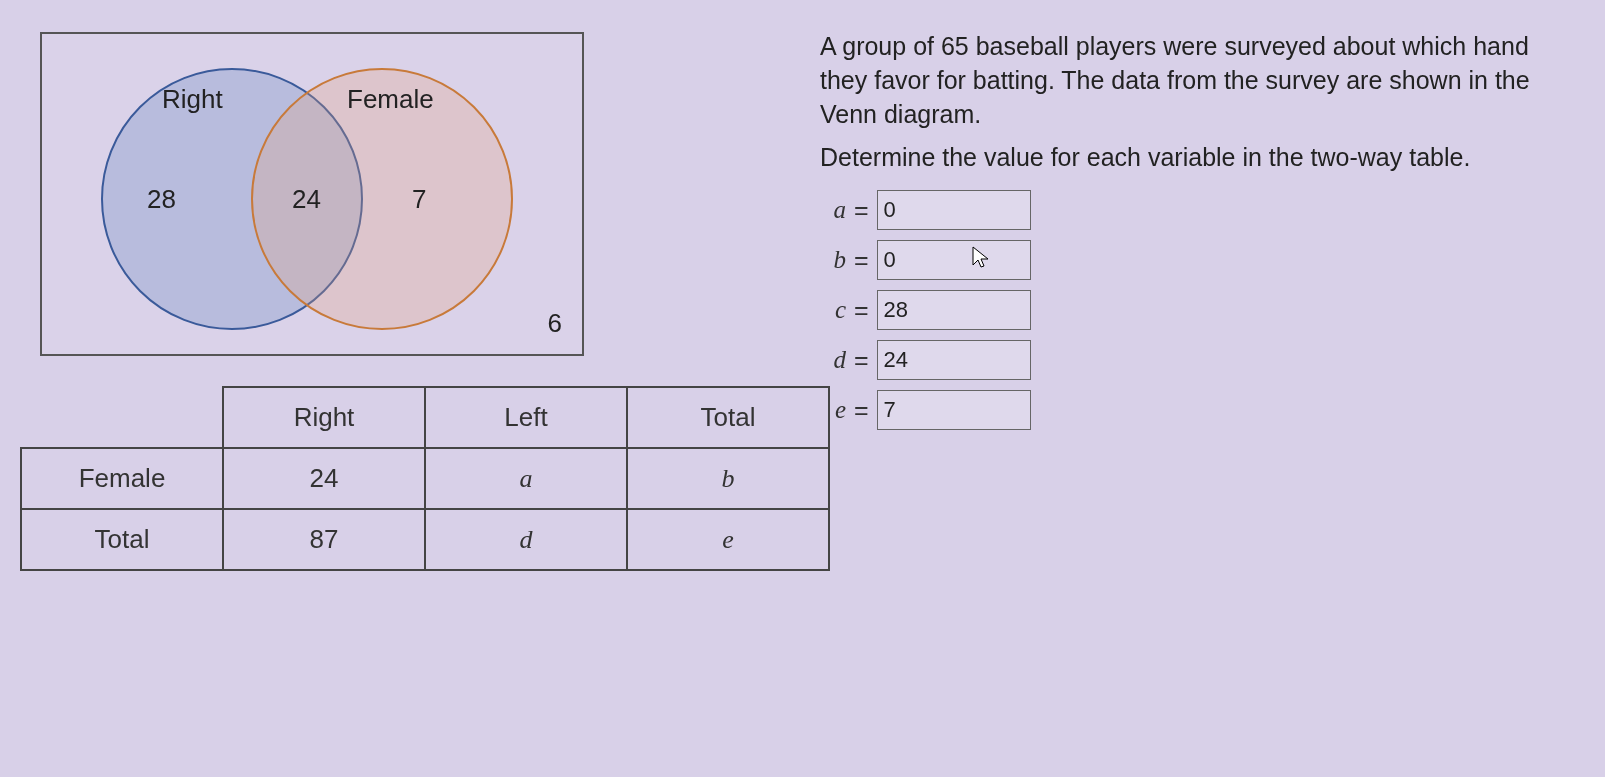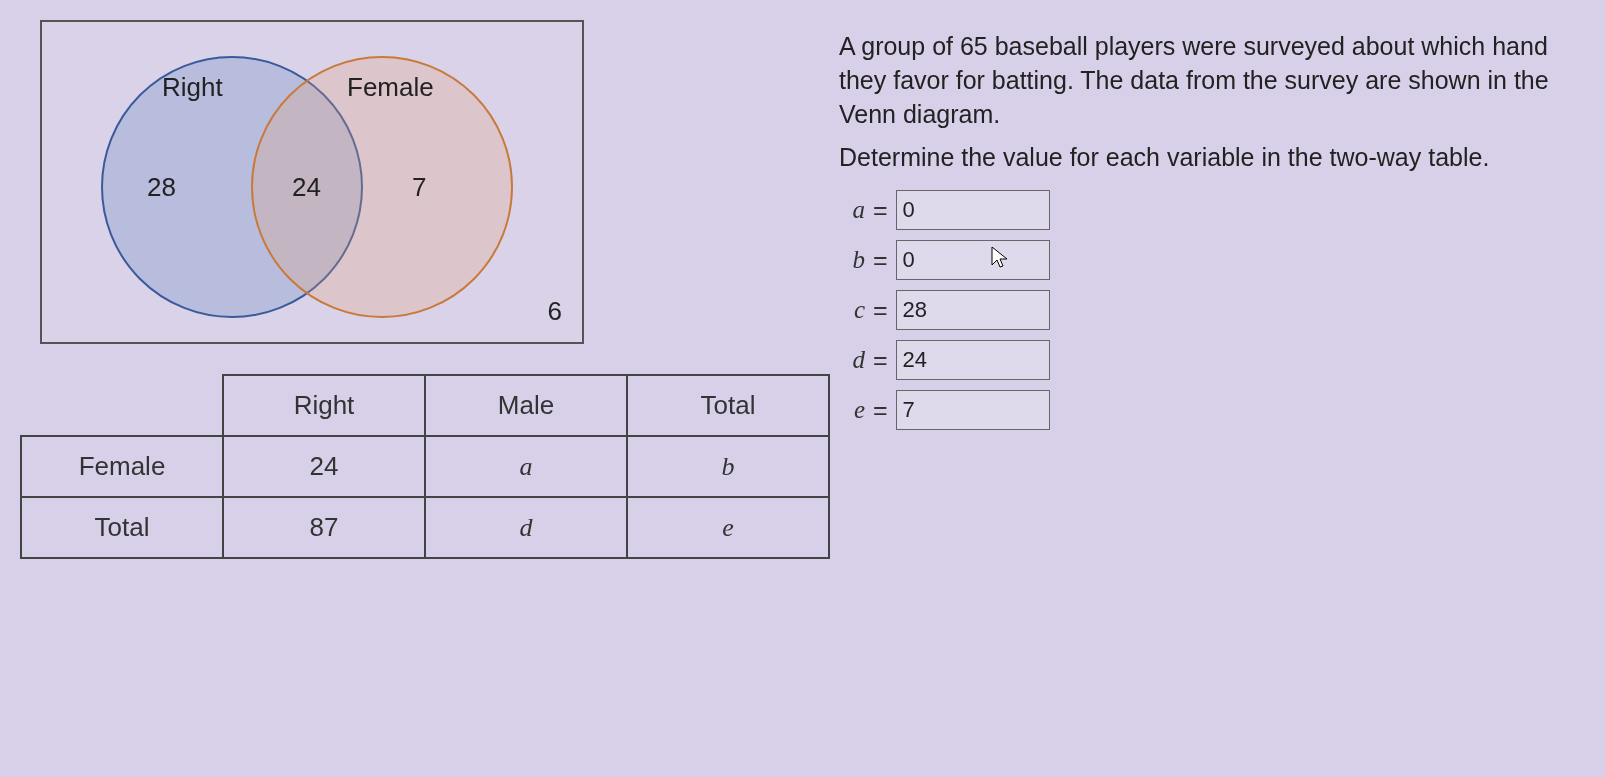--- a/index.html
+++ b/index.html
@@ -10,25 +10,25 @@
     width: 1605px;
     height: 777px;
     box-sizing: border-box;
     display: flex;
     gap: 40px;
     color: #333;
     font-size: 24px;
   }
   .left-col {
     width: 760px;
+    margin-top: 12px;
   }
   .right-col {
     width: 760px;
     padding-top: 10px;
-    margin-left: 19px;
   }
   .venn-box {
     border: 2px solid #555;
     width: 540px;
     height: 320px;
     position: relative;
     background: rgba(255,255,255,0.05);
     margin-left: 20px;
   }
   .venn-box svg { position:absolute; top:0; left:0; }
@@ -98,21 +98,21 @@
     <span class="venn-label" style="left:370px; top:150px;">7</span>
     <span class="venn-label" style="right:20px; bottom:15px;">6</span>
   </div>
 
   <div class="table-wrap">
     <table>
       <tbody>
           <tr>
         <th class="blank"></th>
         <th>Right</th>
-        <th>Male</th>
+        <th>Left</th>
         <th>Total</th>
       </tr>
       <tr>
         <td>Female</td>
         <td>24</td>
         <td class="italic">a</td>
         <td class="italic">b</td>
       </tr>
       <tr>
         <td>Total</td>

